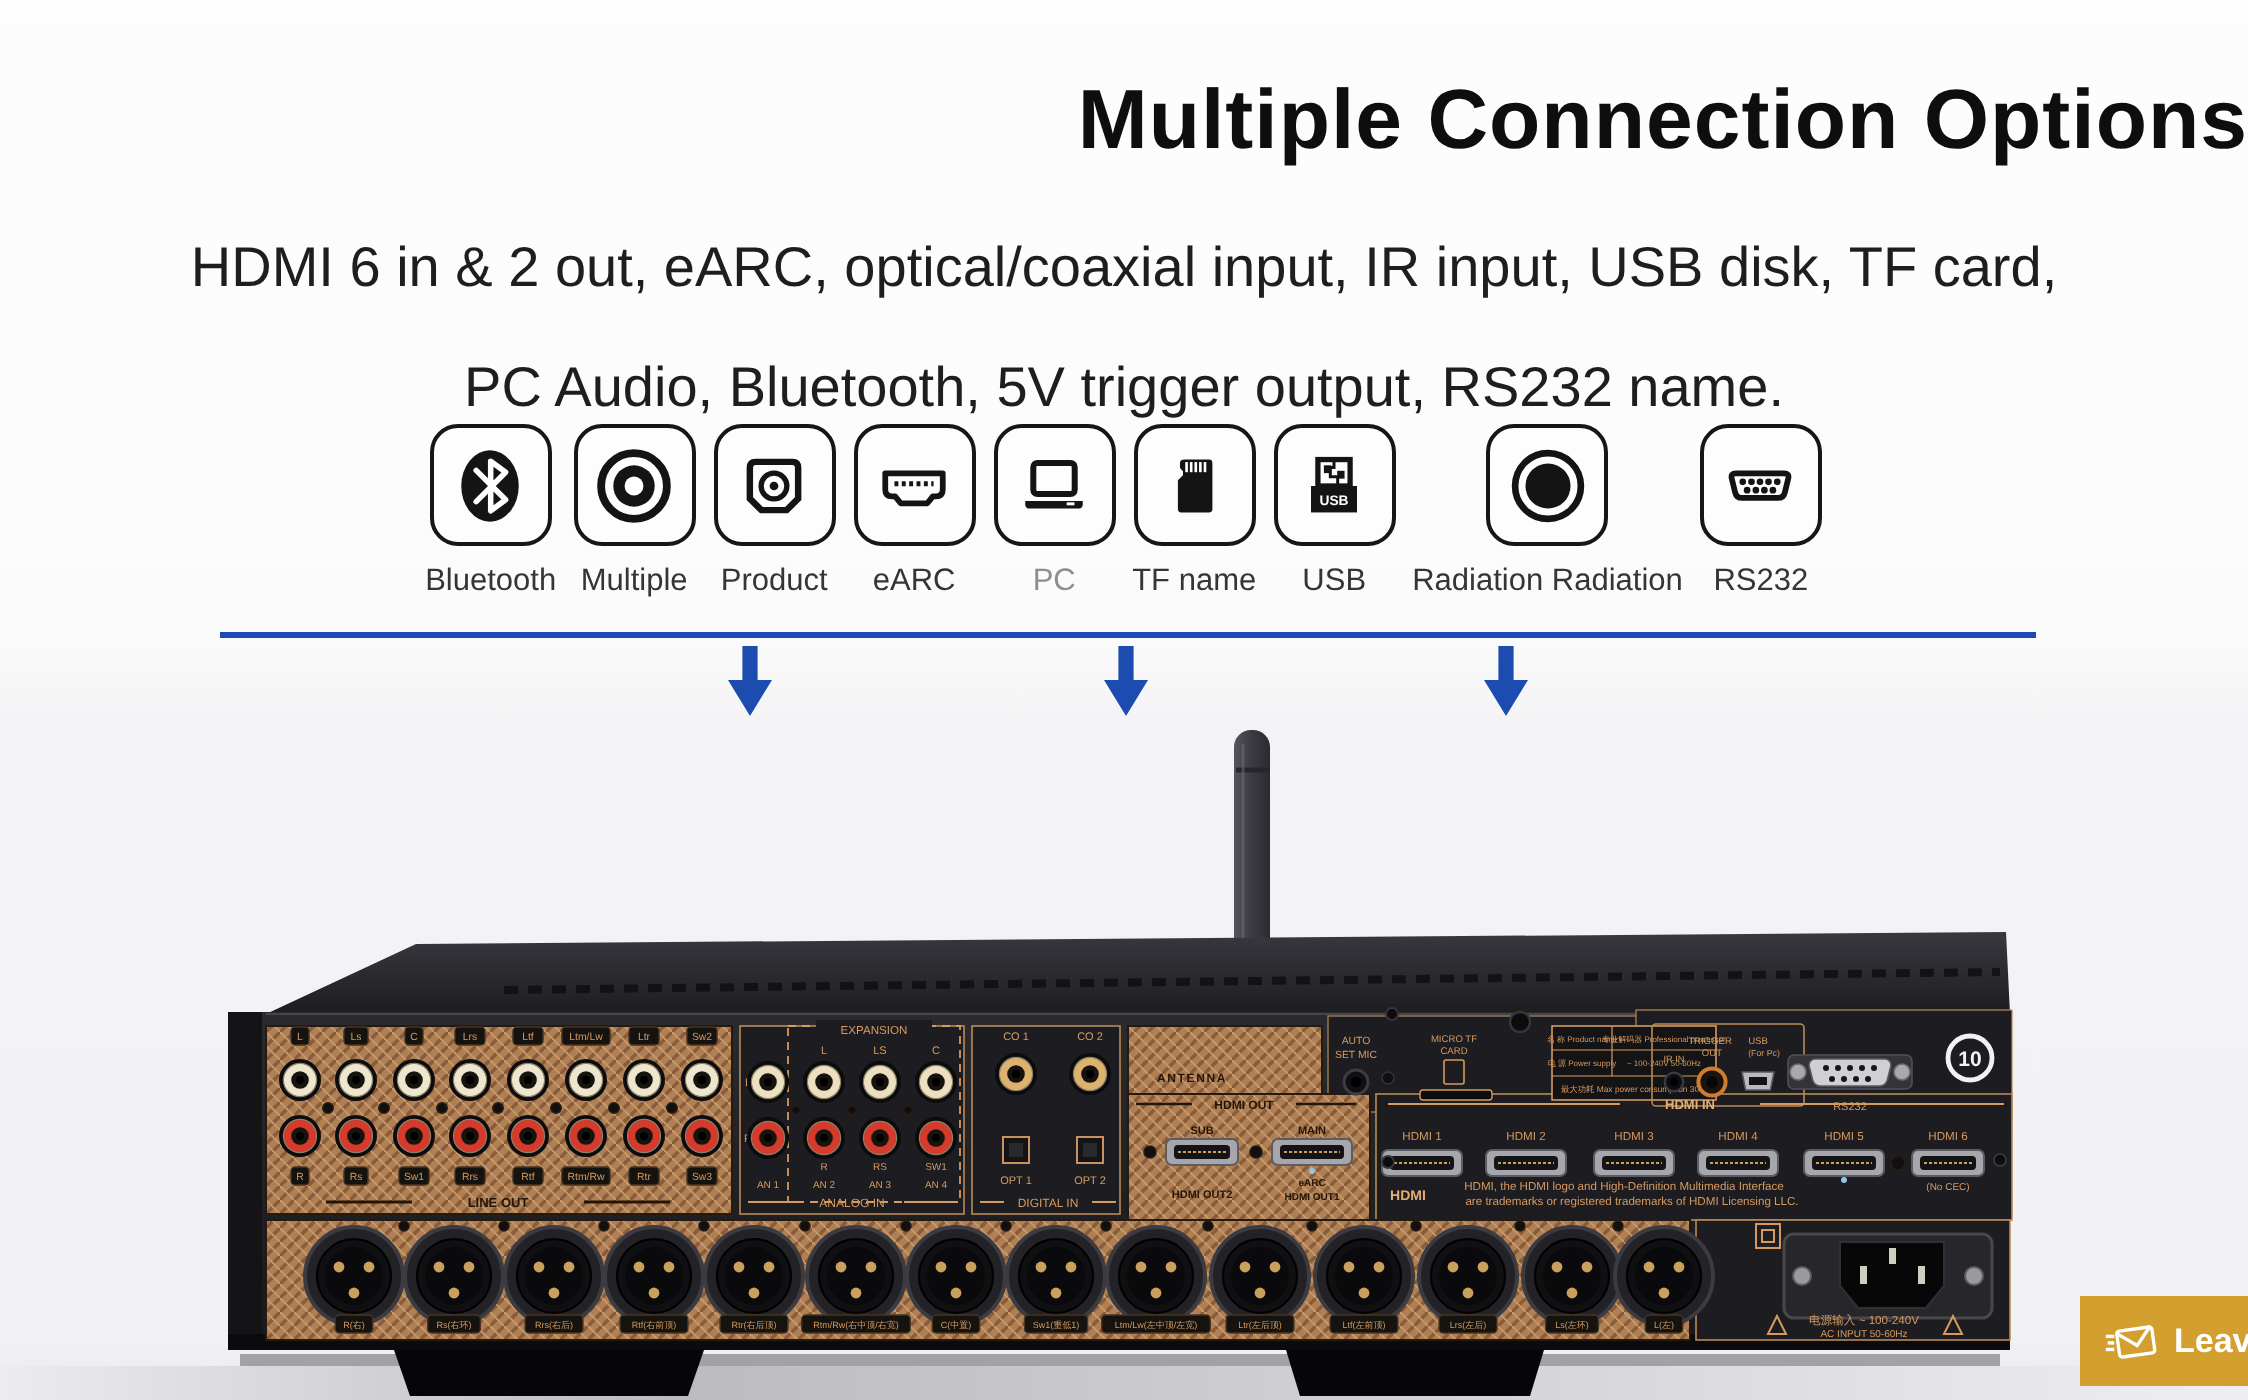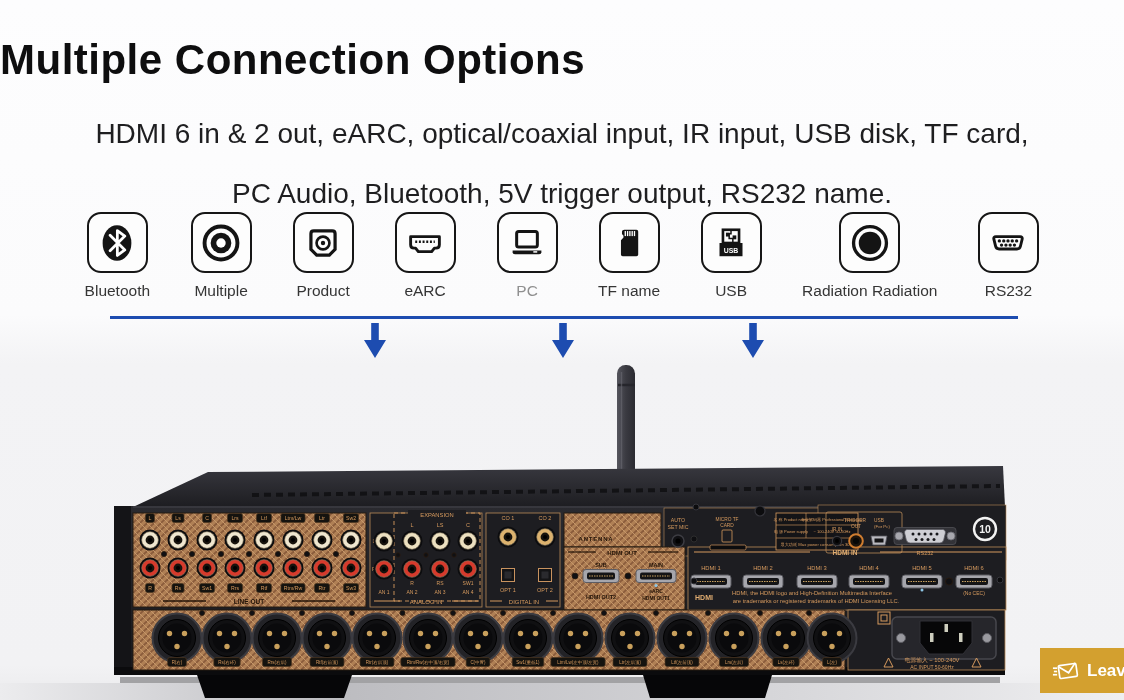--- a/index.html
+++ b/index.html
@@ -1,24 +1,24 @@
 <!DOCTYPE html>
 <html style="--accent-blue: #1d4cb0; --badge-yellow: #d3a02f; --copper: #b08055; --chassis: #232327;"><head>
 <meta charset="utf-8">
 <style>
   html,body{margin:0;padding:0;background:#fff}
   .stage{position:relative;width:1124px;height:700px;overflow:hidden;
     font-family:"Liberation Sans",sans-serif;
     background:linear-gradient(180deg,#fdfdfe 0%,#fbfbfc 45%,#f3f3f5 52%,#f2f2f4 95%,#eaeaec 100%);}
-  .title{position:absolute;top:36px;left:0;right:0;text-align:left;
+  .title{position:absolute;top:36px;left:0;right:0;text-align:right;
     font-size:42px;font-weight:700;color:#0e0e0f;letter-spacing:.5px}
   .sub{position:absolute;left:0;right:0;text-align:center;font-size:28px;color:#1e1e20}
   .sub1{top:118px}.sub2{top:178px}
   .icon-row{position:absolute;top:212px;left:0;right:0;display:flex;
-    justify-content:center;align-items:flex-start;gap:40px}
+    justify-content:center;align-items:flex-start;gap:8px}
   .conn-item{display:flex;flex-direction:column;align-items:center;min-width:62px}
   .conn-box{width:61px;height:61px;border:2.5px solid #161616;border-radius:14px;
     background:#fdfdfd;display:flex;align-items:center;justify-content:center;box-sizing:border-box}
   .conn-box svg{width:46px;height:46px;display:block}
   .conn-label{margin-top:9px;font-size:15.5px;color:#353535;white-space:nowrap}
   .conn-item.muted .conn-label{color:#8f8f8f}
   .blue-line{position:absolute;top:316px;left:110px;width:908px;height:2.5px;
     background:var(--accent-blue,#1d4cb0)}
   .down-arrow{position:absolute;top:323px;width:24px;height:36px;color:var(--accent-blue,#1d4cb0)}
   .a1{left:363px}.a2{left:551px}.a3{left:741px}

